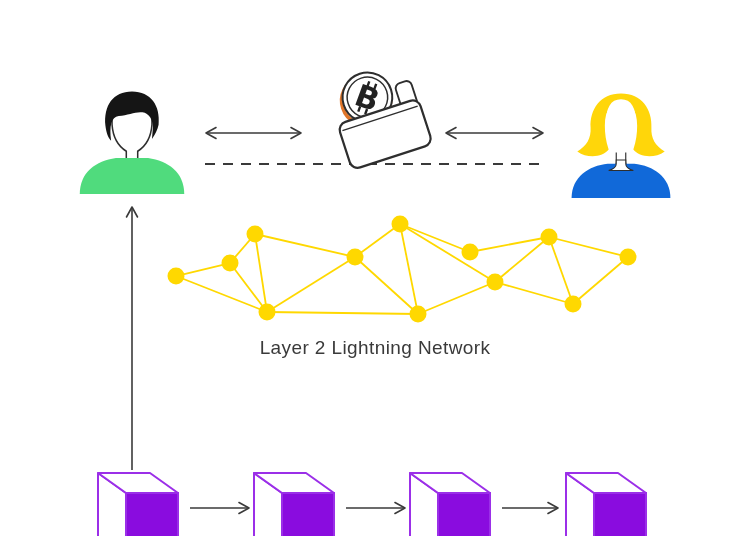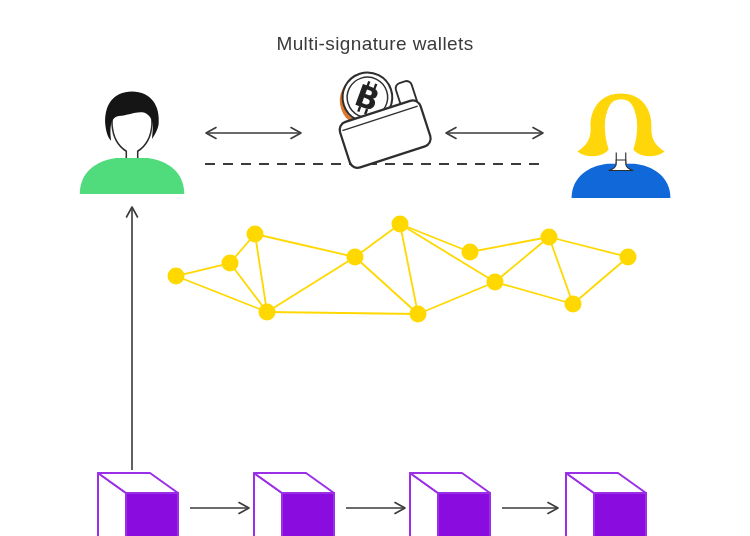--- a/index.html
+++ b/index.html
@@ -150,14 +150,14 @@
         <g transform="rotate(38 48 34)">
           <text x="48" y="46" text-anchor="middle" class="btc">B</text>
           <path class="btc-bars" d="M44,17 v6 M52,17 v6 M44,46 v6 M52,46 v6"></path>
         </g>
       </g>
       <rect x="8" y="52" width="92" height="52" rx="9" class="outline"></rect>
       <path d="M11,60 L97,60" class="thin" style="stroke-width:1.6"></path>
     </g>
   </svg>
 
-  <div class="label title">Multi-signature wallets</div>
+  <div class="label network-label">Layer 2 Lightning Network</div>
 </div>
 
 </body></html>

